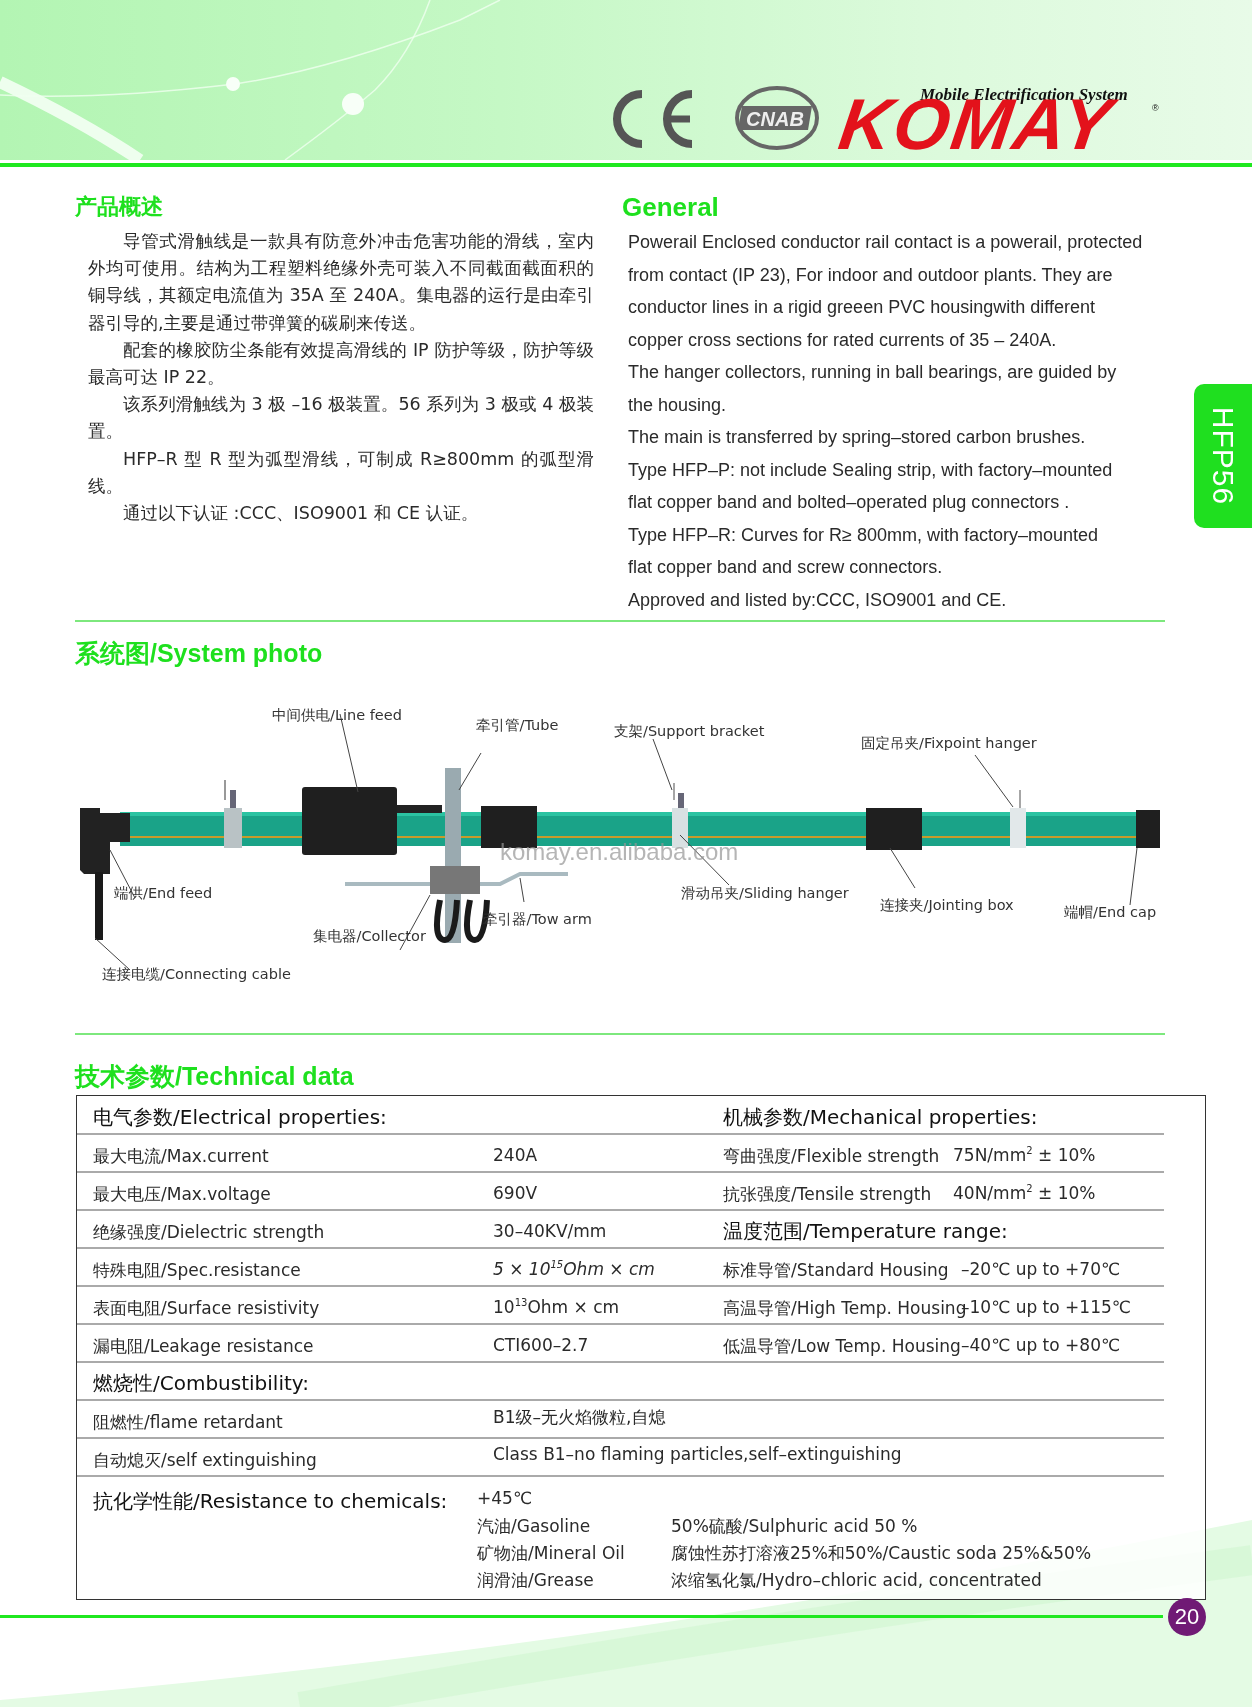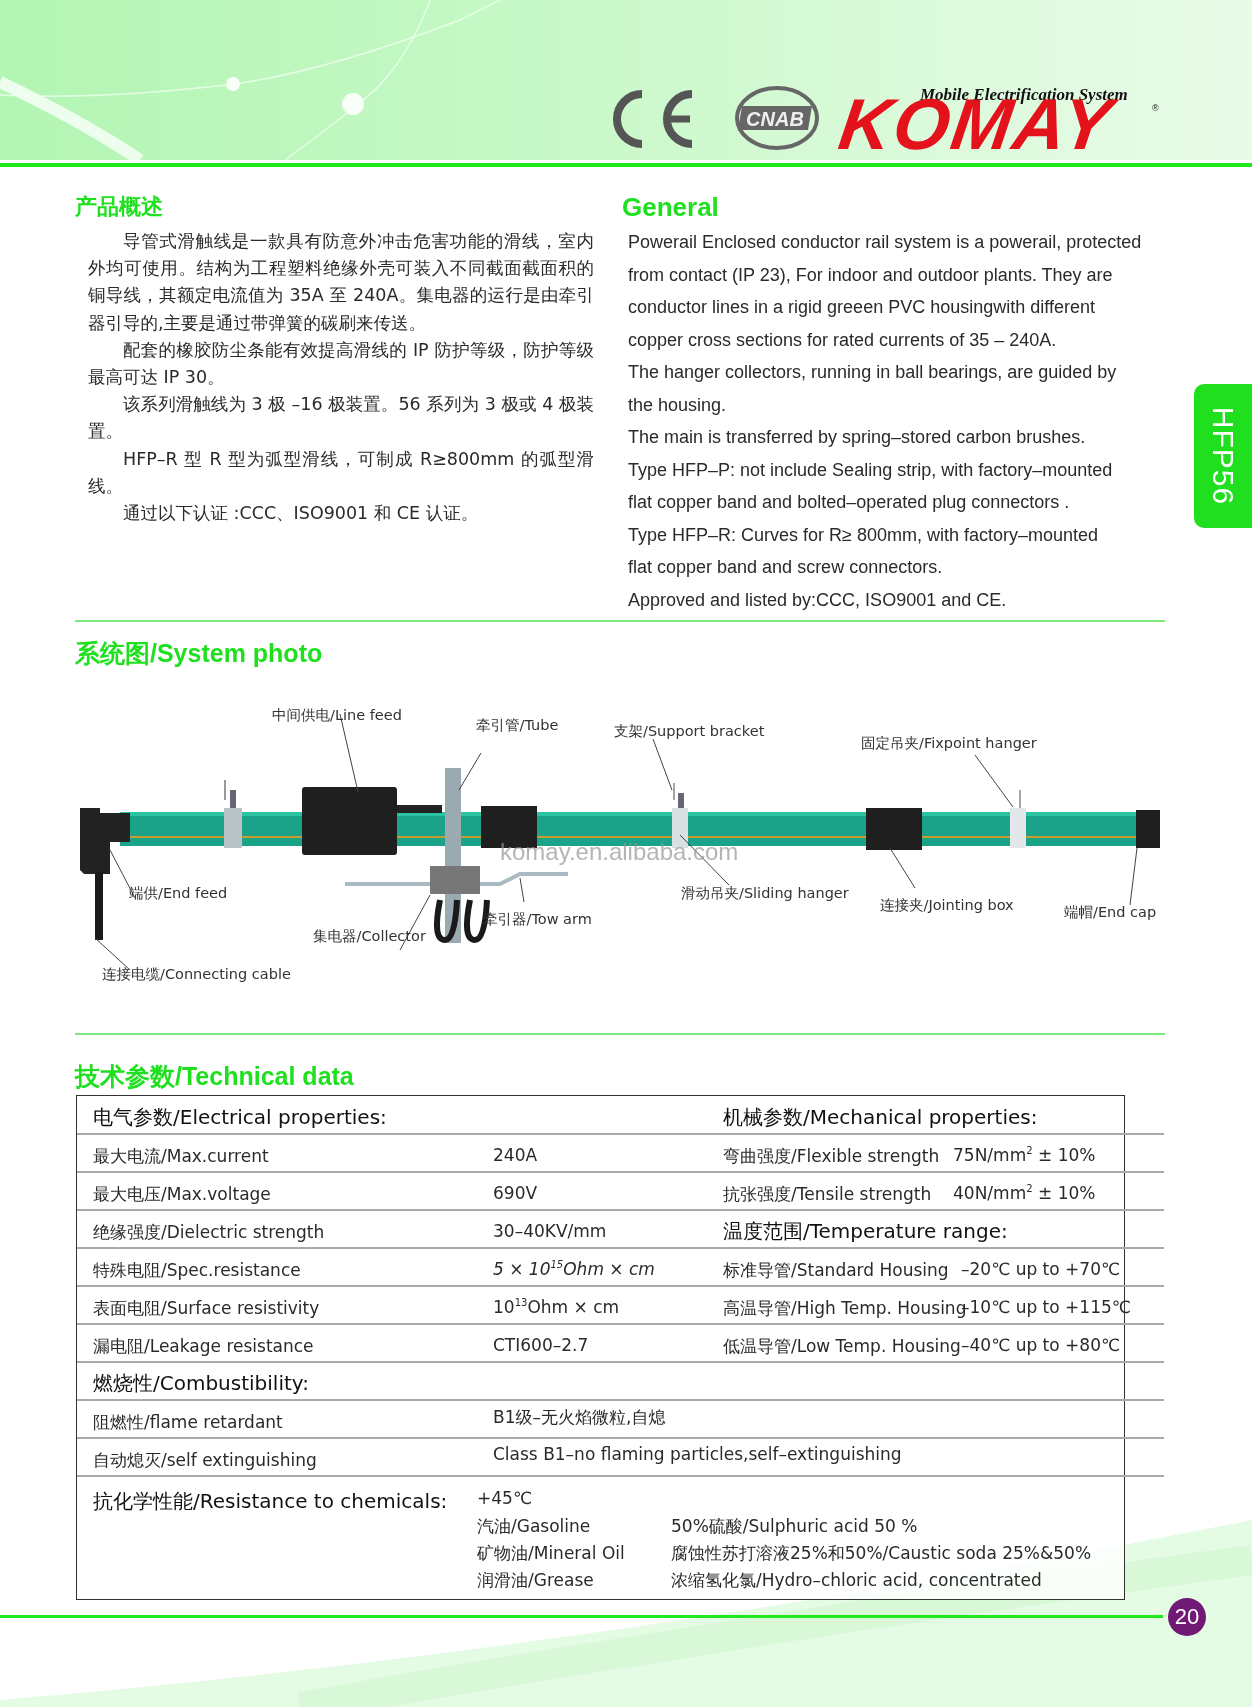--- a/index.html
+++ b/index.html
@@ -33,21 +33,21 @@
   .side-tab span { position: absolute; left: 50%; top: 50%; transform: translate(-50%, -50%) rotate(90deg); color: #ffffff; font-size: 30px; font-weight: normal; white-space: nowrap; letter-spacing: 1px; }
 
   .thin-rule { position: absolute; left: 75px; width: 1090px; height: 2px; background: #7de87d; }
 
   
   .diagram { position: absolute; left: 0; top: 680px; width: 1252px; height: 320px; }
   .callout { position: absolute; font-family: "DejaVu Sans", sans-serif; font-size: 14.5px; color: #333; white-space: nowrap; }
   .watermark { position: absolute; left: 500px; top: 838px; font-size: 24px; color: rgba(150,150,150,0.7); font-family: "Liberation Sans", sans-serif; }
 
   
-  .tech-table { position: absolute; left: 76px; top: 1095px; width: 1049px; height: 505px; border: 1.5px solid #333; background: rgba(255,255,255,0.85); }
+  .tech-table { position: absolute; left: 76px; top: 1095px; width: 1130px; height: 505px; border: 1.5px solid #333; background: rgba(255,255,255,0.85); }
   .cell { position: absolute; font-family: "DejaVu Sans", sans-serif; color: #2a2a2a; white-space: nowrap; }
   .cell.head { font-size: 20px; color: #111; }
   .cell.norm { font-size: 17px; }
   .hline { position: absolute; height: 1.5px; background: #aaa; }
   sup { font-size: 10px; vertical-align: 7px; }
   .footer-swoosh { position: absolute; left: 0; top: 1500px; }
   .footer-rule { position: absolute; left: 0; top: 1615px; width: 1163px; height: 3px; background: #1fe81f; }
   .page-num { position: absolute; left: 1168px; top: 1598px; width: 38px; height: 38px; border-radius: 50%; background: #701a75; color: #fff; font-size: 22px; text-align: center; line-height: 38px; }
 </style>
 </head>
@@ -75,29 +75,29 @@
   <text x="43" y="42" text-anchor="middle" font-family="Liberation Sans, sans-serif" font-weight="bold" font-style="italic" font-size="20" fill="#eee">CNAB</text>
 </svg>
 
 <div class="komay-tagline">Mobile Electrification System</div>
 <div class="komay-reg">®</div>
 <div class="komay-text">KOMAY</div>
 
 <div class="green-heading" style="left:75px; top:192px; font-family:'DejaVu Sans',sans-serif; font-size:22px;">产品概述</div>
 <div class="cn-para">
   <p>导管式滑触线是一款具有防意外冲击危害功能的滑线，室内外均可使用。结构为工程塑料绝缘外壳可装入不同截面截面积的铜导线，其额定电流值为 35A 至 240A。集电器的运行是由牵引器引导的,主要是通过带弹簧的碳刷来传送。</p>
-  <p>配套的橡胶防尘条能有效提高滑线的 IP 防护等级，防护等级最高可达 IP 30。</p>
+  <p>配套的橡胶防尘条能有效提高滑线的 IP 防护等级，防护等级最高可达 IP 22。</p>
   <p>该系列滑触线为 3 极 –16 极装置。56 系列为 3 极或 4 极装置。</p>
   <p>HFP–R 型 R 型为弧型滑线，可制成 R≥800mm 的弧型滑线。</p>
   <p>通过以下认证 :CCC、ISO9001 和 CE 认证。</p>
 </div>
 
 <div class="green-heading" style="left:622px; top:192px; font-size:26px;">General</div>
 <div class="en-para">
-  <div>Powerail Enclosed conductor rail system is a powerail, protected</div>
+  <div>Powerail Enclosed conductor rail contact is a powerail, protected</div>
   <div>from contact (IP 23), For indoor and outdoor plants. They are</div>
   <div>conductor lines in a rigid greeen PVC housingwith different</div>
   <div>copper cross sections for rated currents of 35 – 240A.</div>
   <div>The hanger collectors, running in ball bearings, are guided by</div>
   <div>the housing.</div>
   <div>The main is transferred by spring–stored carbon brushes.</div>
   <div>Type HFP–P:  not include Sealing strip,  with factory–mounted</div>
   <div>flat copper band and bolted–operated plug connectors .</div>
   <div>Type HFP–R: Curves for R≥ 800mm, with factory–mounted</div>
   <div>flat copper band and screw connectors.</div>
@@ -159,21 +159,21 @@
   <line x1="915" y1="888" x2="890" y2="848" stroke="#444" stroke-width="1"></line>
   <line x1="1130" y1="905" x2="1137" y2="848" stroke="#444" stroke-width="1"></line>
   <line x1="130" y1="970" x2="95" y2="938" stroke="#444" stroke-width="1"></line>
 </svg>
 <div class="watermark">komay.en.alibaba.com</div>
 
 <div class="callout" style="left:272px; top:706px;">中间供电/Line feed</div>
 <div class="callout" style="left:476px; top:716px;">牵引管/Tube</div>
 <div class="callout" style="left:614px; top:722px;">支架/Support bracket</div>
 <div class="callout" style="left:861px; top:734px;">固定吊夹/Fixpoint hanger</div>
-<div class="callout" style="left:129px; top:884px;">端供/End feed</div>
+<div class="callout" style="left:114px; top:884px;">端供/End feed</div>
 <div class="callout" style="left:313px; top:927px;">集电器/Collector</div>
 <div class="callout" style="left:483px; top:910px;">牵引器/Tow arm</div>
 <div class="callout" style="left:681px; top:884px;">滑动吊夹/Sliding hanger</div>
 <div class="callout" style="left:880px; top:896px;">连接夹/Jointing box</div>
 <div class="callout" style="left:1064px; top:903px;">端帽/End cap</div>
 <div class="callout" style="left:102px; top:965px;">连接电缆/Connecting cable</div>
 
 <div class="thin-rule" style="top:1033px;"></div>
 
 <svg class="footer-swoosh" width="1252" height="207">

